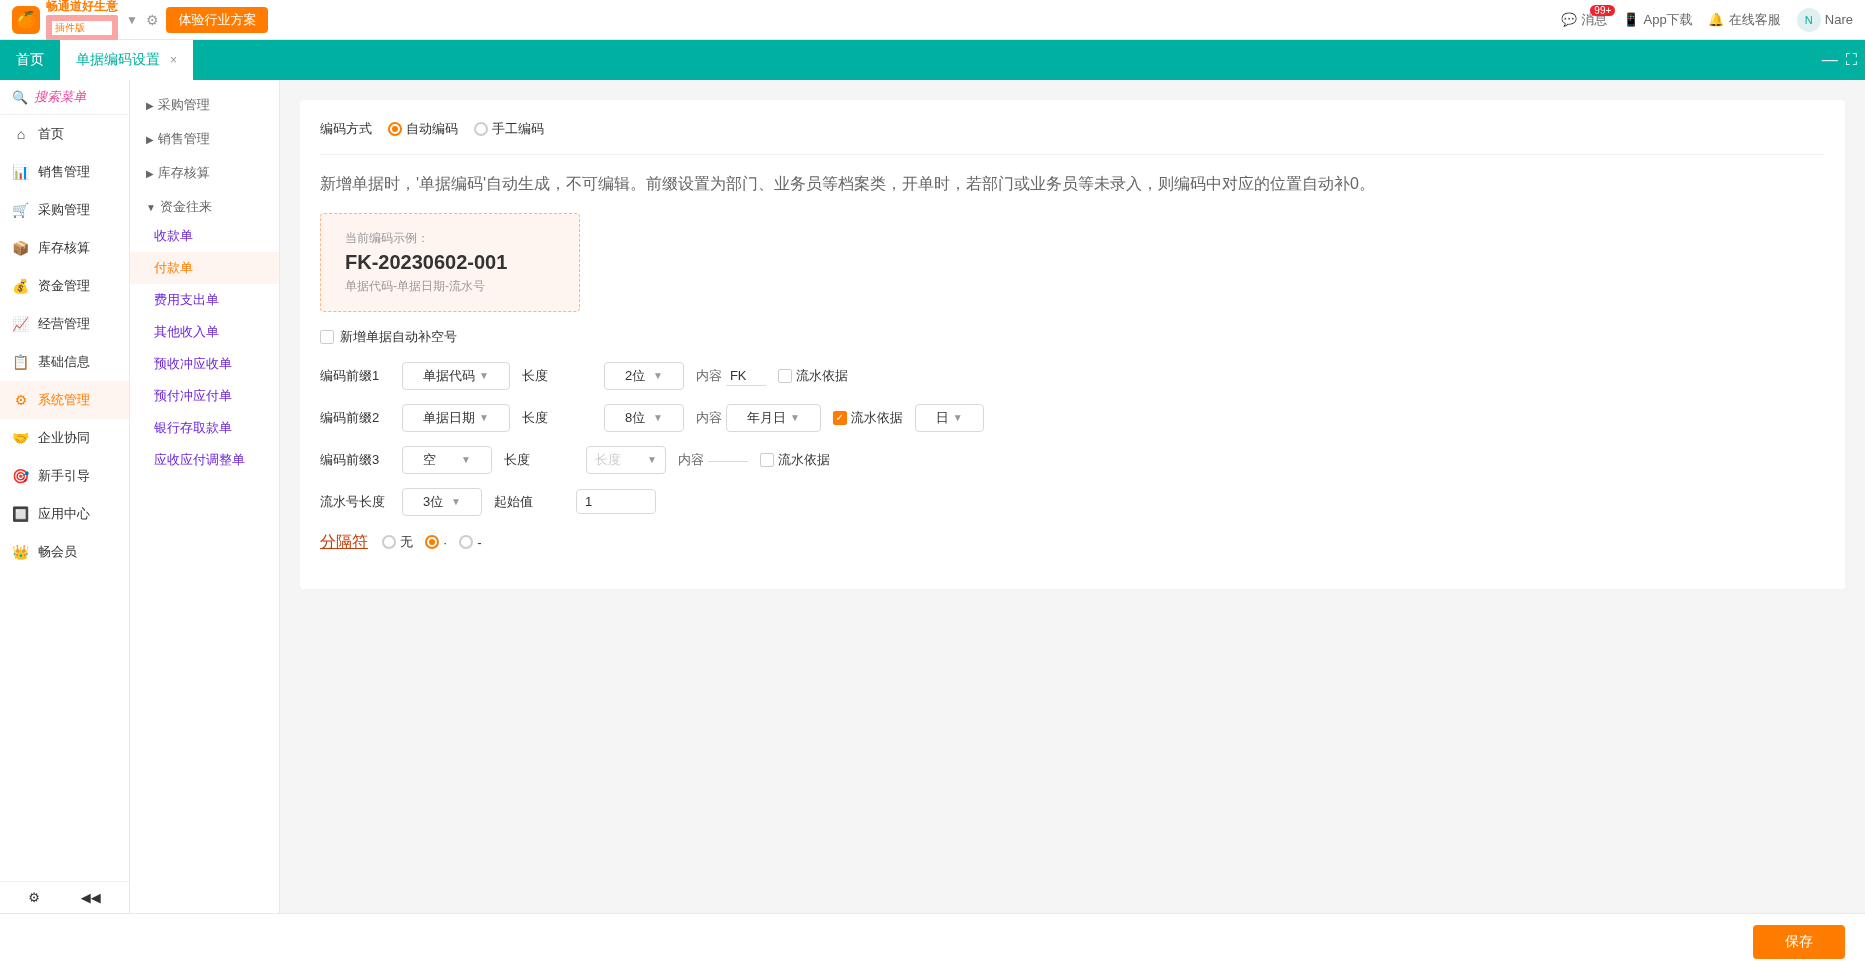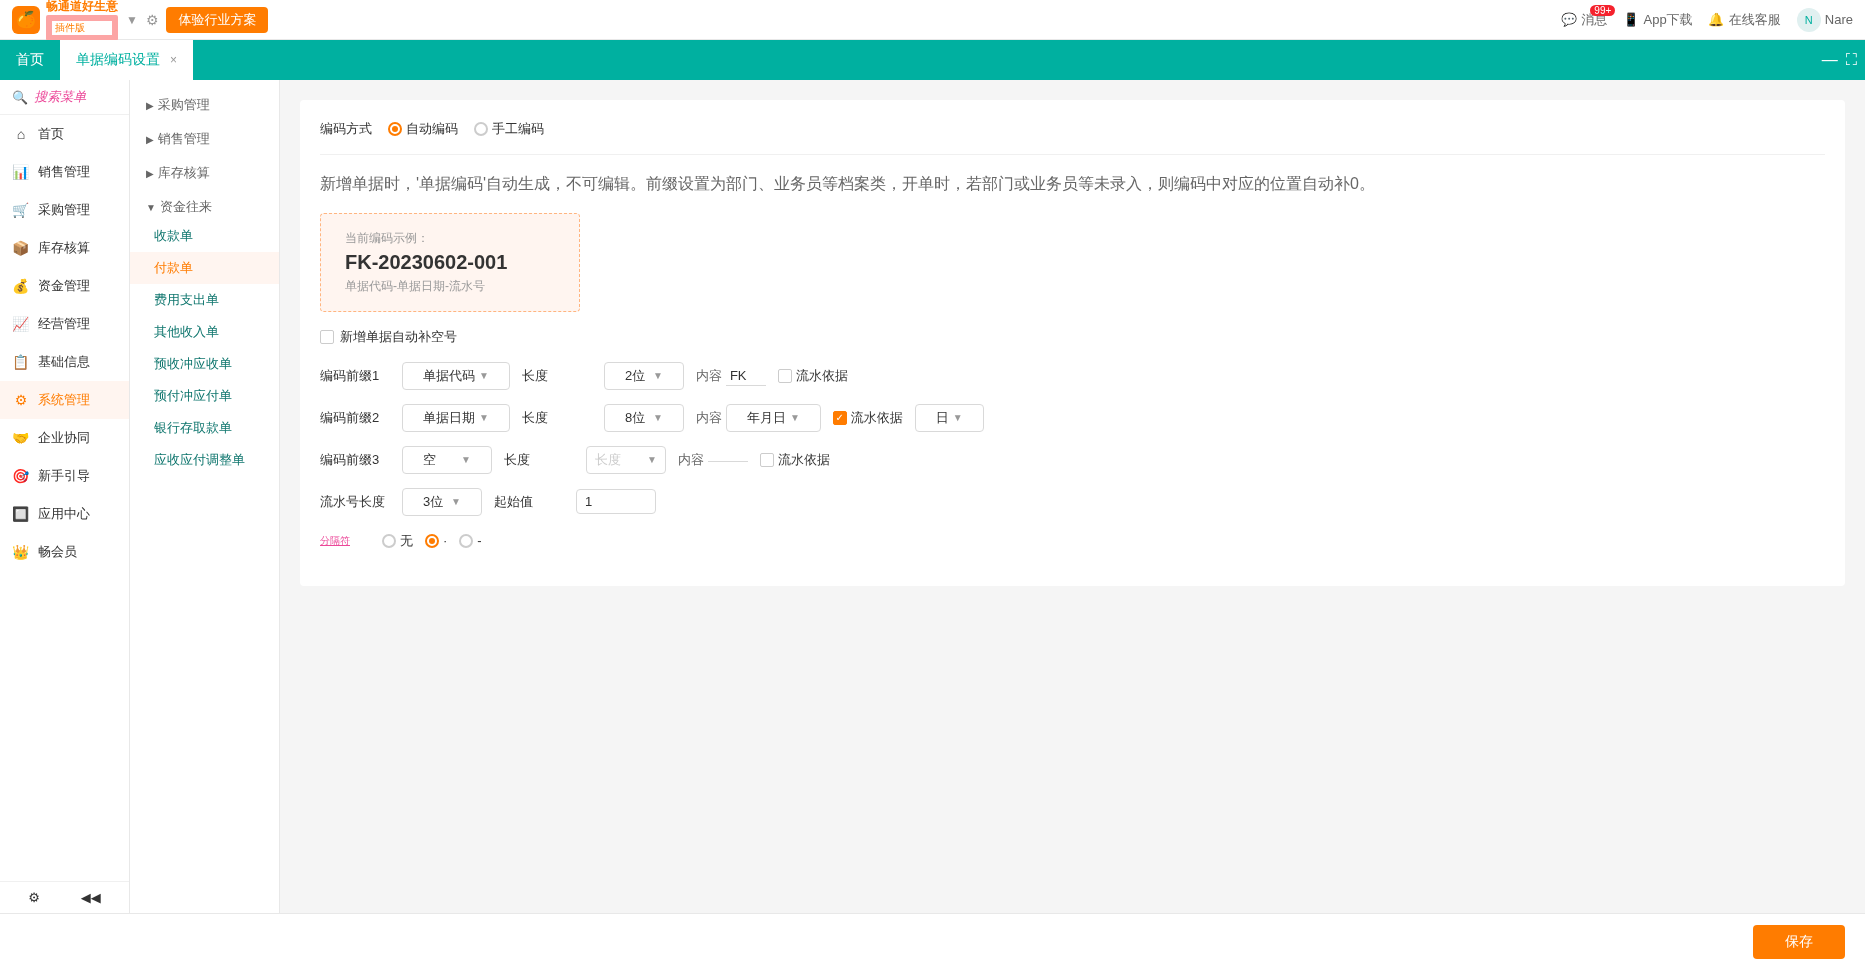--- a/index.html
+++ b/index.html
@@ -38,21 +38,21 @@
     .sidebar-item.active { color: #ff7c00; background: #fff5f0; }
     .sidebar-icon { width: 18px; height: 18px; display: flex; align-items: center; justify-content: center; font-size: 14px; }
     .sidebar-search { display: flex; align-items: center; gap: 6px; padding: 8px 12px; border-bottom: 1px solid #f0f0f0; color: #666; }
     .sidebar-bottom { margin-top: auto; border-top: 1px solid #f0f0f0; display: flex; align-items: center; justify-content: space-around; padding: 8px; }
 
     
     .submenu { width: 150px; background: #fff; border-right: 1px solid #e8e8e8; flex-shrink: 0; padding: 8px 0; overflow-y: auto; }
     .submenu-group { margin-bottom: 4px; }
     .submenu-group-header { display: flex; align-items: center; gap: 4px; padding: 8px 16px 4px 16px; color: #666; font-size: 13px; cursor: pointer; }
     .submenu-group-header .arrow { font-size: 10px; }
-    .submenu-item { padding: 7px 16px 7px 24px; color: #0f766e; cursor: pointer; font-size: 13px; }
+    .submenu-item { padding: 7px 16px 7px 24px; color: #6d28d9; cursor: pointer; font-size: 13px; }
     .submenu-item.active { color: #ff7c00; background: #fff5f0; }
 
     
     .content { flex: 1; background: #f5f5f5; overflow-y: auto; padding: 20px; }
     .page-title { font-size: 18px; font-weight: bold; color: #333; margin-bottom: 16px; }
 
     
     .card { background: #fff; border-radius: 4px; padding: 20px; }
 
     
@@ -90,21 +90,21 @@
     .checkbox-inline { display: flex; align-items: center; gap: 4px; }
     .checkbox-checked { width: 14px; height: 14px; border: 1px solid #ff7c00; border-radius: 2px; background: #ff7c00; display: flex; align-items: center; justify-content: center; color: #fff; font-size: 10px; cursor: pointer; }
     .checkbox-unchecked { width: 14px; height: 14px; border: 1px solid #ccc; border-radius: 2px; background: #fff; cursor: pointer; }
     .chevron-down { font-size: 10px; color: #999; }
 
     
     .serial-row { display: flex; align-items: center; gap: 12px; margin-bottom: 16px; }
 
     
     .separator-row { display: flex; align-items: center; gap: 12px; margin-bottom: 16px; }
-    .sep-label { font-size: 10px; color: #ec4899; min-width: 50px; text-decoration: underline; }
+    .sep-label { font-size: 16px; color: #c2410c; min-width: 50px; text-decoration: underline; }
 
     
     .footer { height: 56px; background: #fff; border-top: 1px solid #e8e8e8; display: flex; align-items: center; justify-content: flex-end; padding: 0 20px; flex-shrink: 0; }
     .save-btn { background: #ff7c00; color: #fff; border: none; border-radius: 4px; padding: 8px 32px; font-size: 14px; cursor: pointer; }
   </style>
 </head>
 <body>
 
 <div class="topbar">
   <div class="topbar-left">

